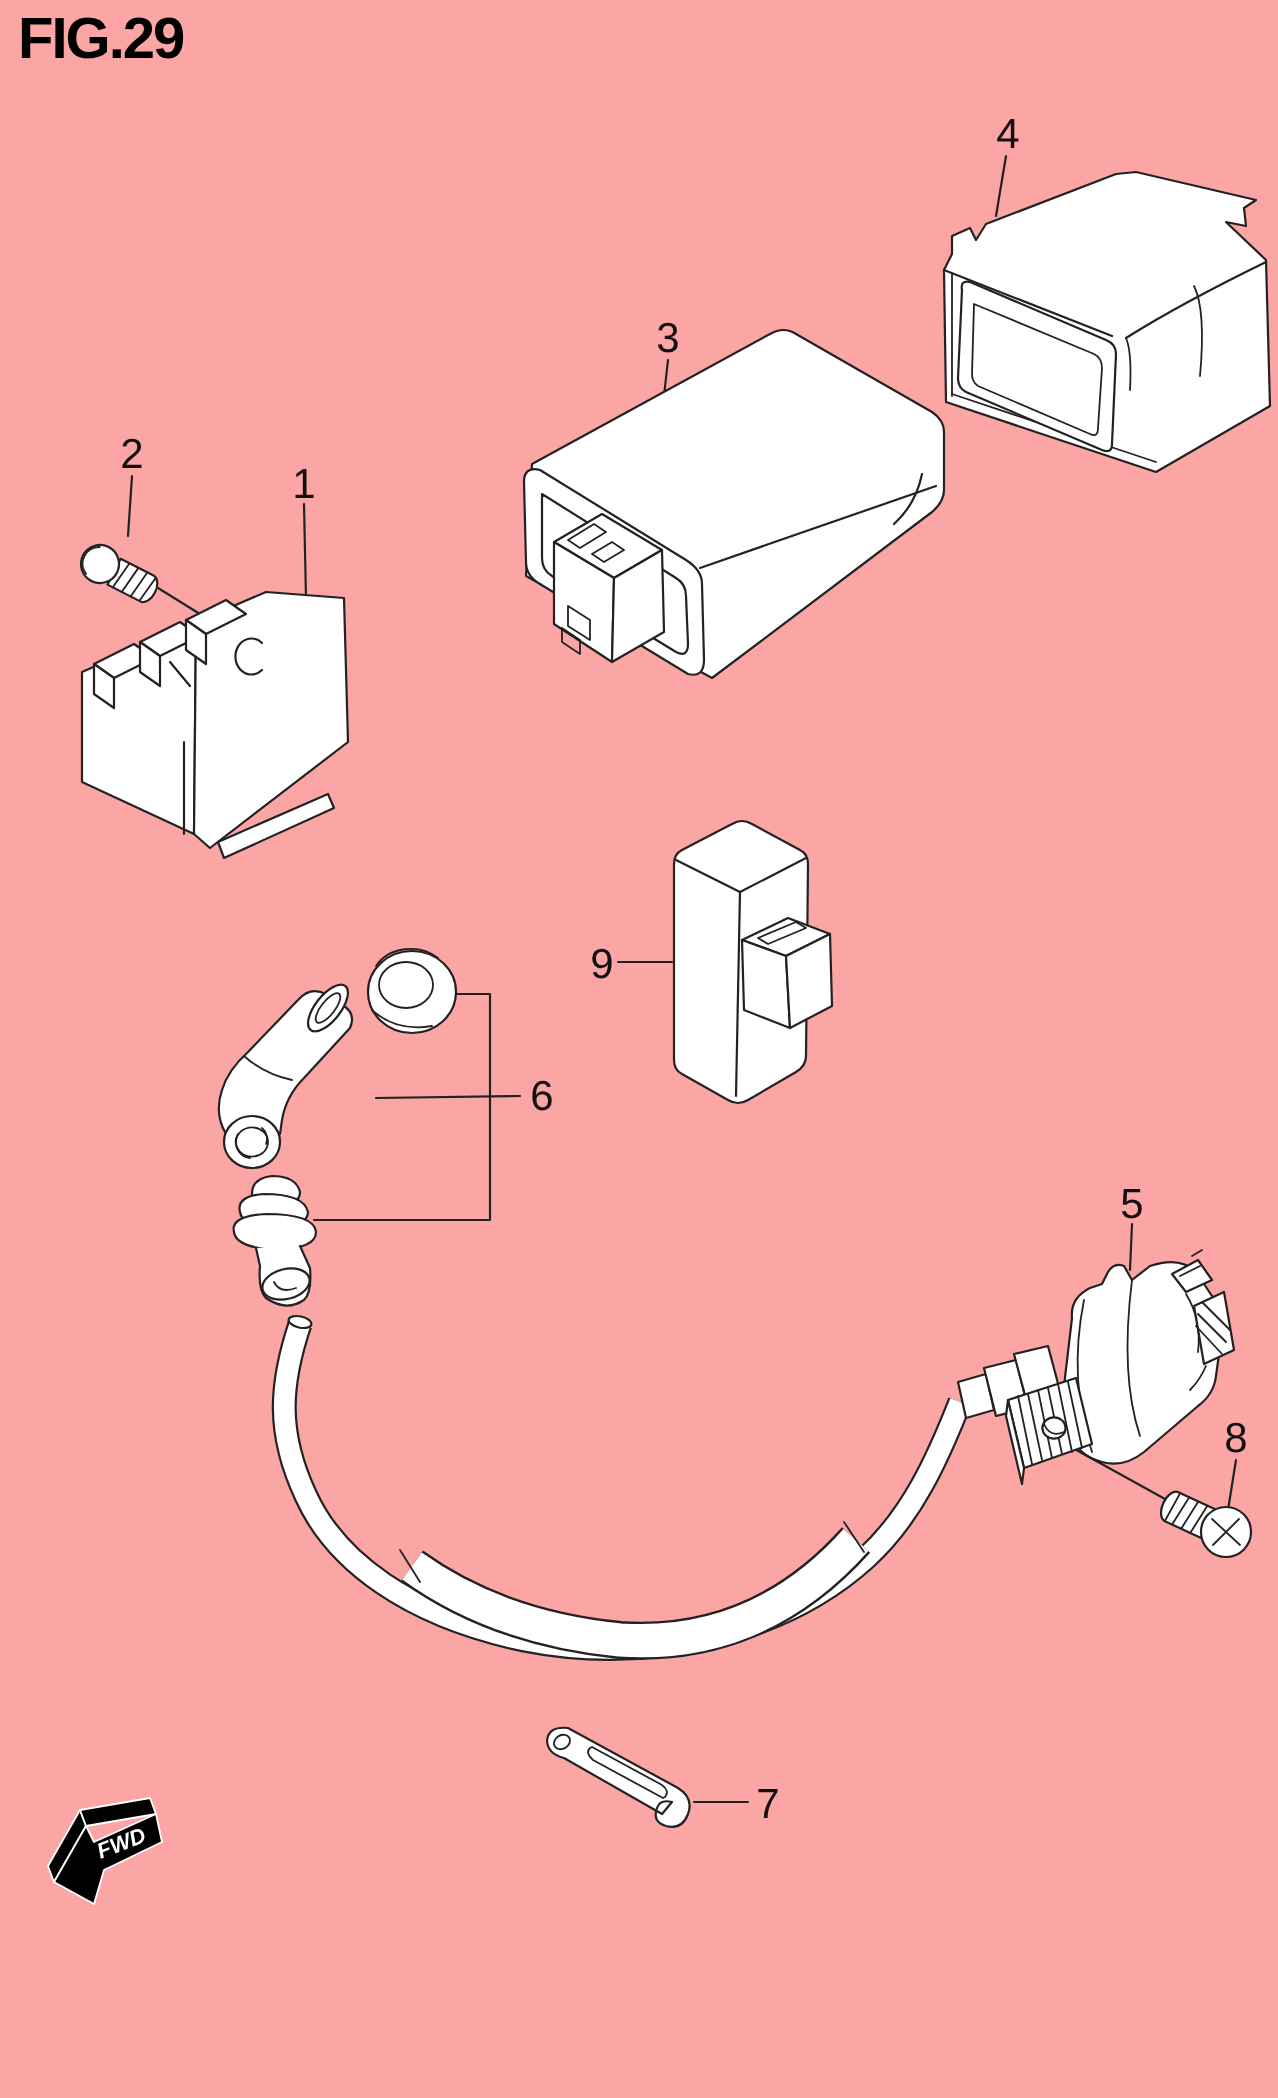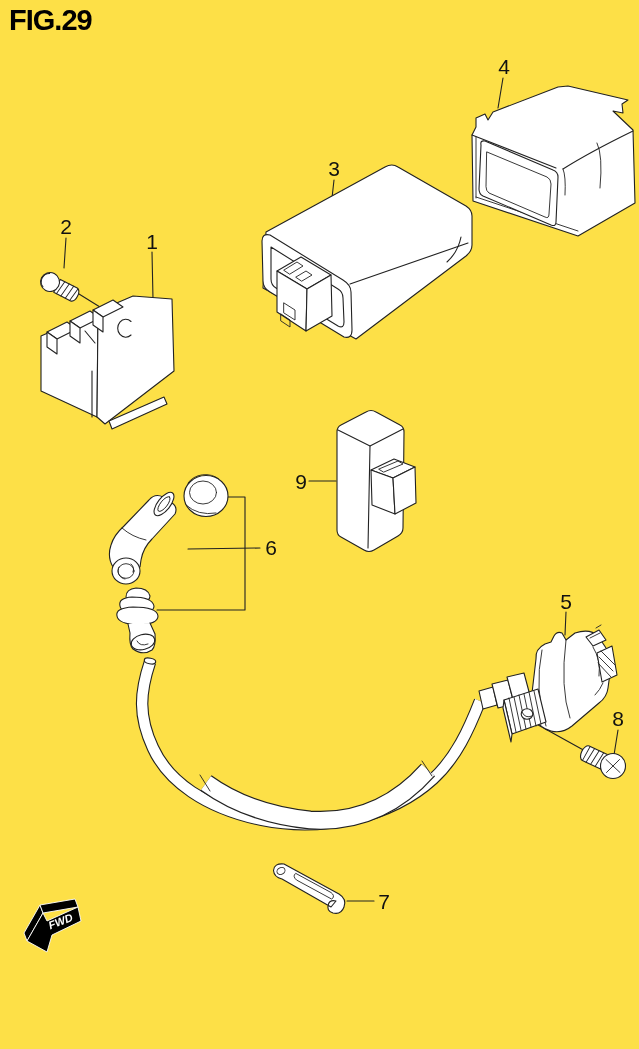--- a/index.html
+++ b/index.html
@@ -1,16 +1,16 @@
 <!DOCTYPE html>
 <html><head>
 <meta charset="utf-8">
 <style>
   html,body{margin:0;padding:0;background:#fff;}
-  #page{position:relative;width:639px;height:1049px;background:#fde047;overflow:hidden;
+  #page{position:relative;width:639px;height:1049px;background:#fca5a5;overflow:hidden;
         font-family:"Liberation Sans",sans-serif;}
   #fig-title{position:absolute;left:9px;top:4px;font-size:29px;font-weight:bold;
              letter-spacing:-1px;color:#000;}
   svg{position:absolute;left:0;top:0;}
   .ln{fill:none;stroke:#222;stroke-width:1.1;stroke-linejoin:round;stroke-linecap:round;}
   .f{fill:#ffffff;stroke:#222;stroke-width:1.1;stroke-linejoin:round;stroke-linecap:round;}
   .thin{stroke-width:0.9;}
   .blk{fill:#000;stroke:#fff;stroke-width:0.9;stroke-linejoin:round;}
   .callout{font-size:21px;fill:#111;text-anchor:middle;font-family:"Liberation Sans",sans-serif;}
   .fwdtxt{font-size:11px;font-weight:bold;font-style:italic;fill:#fff;text-anchor:middle;

